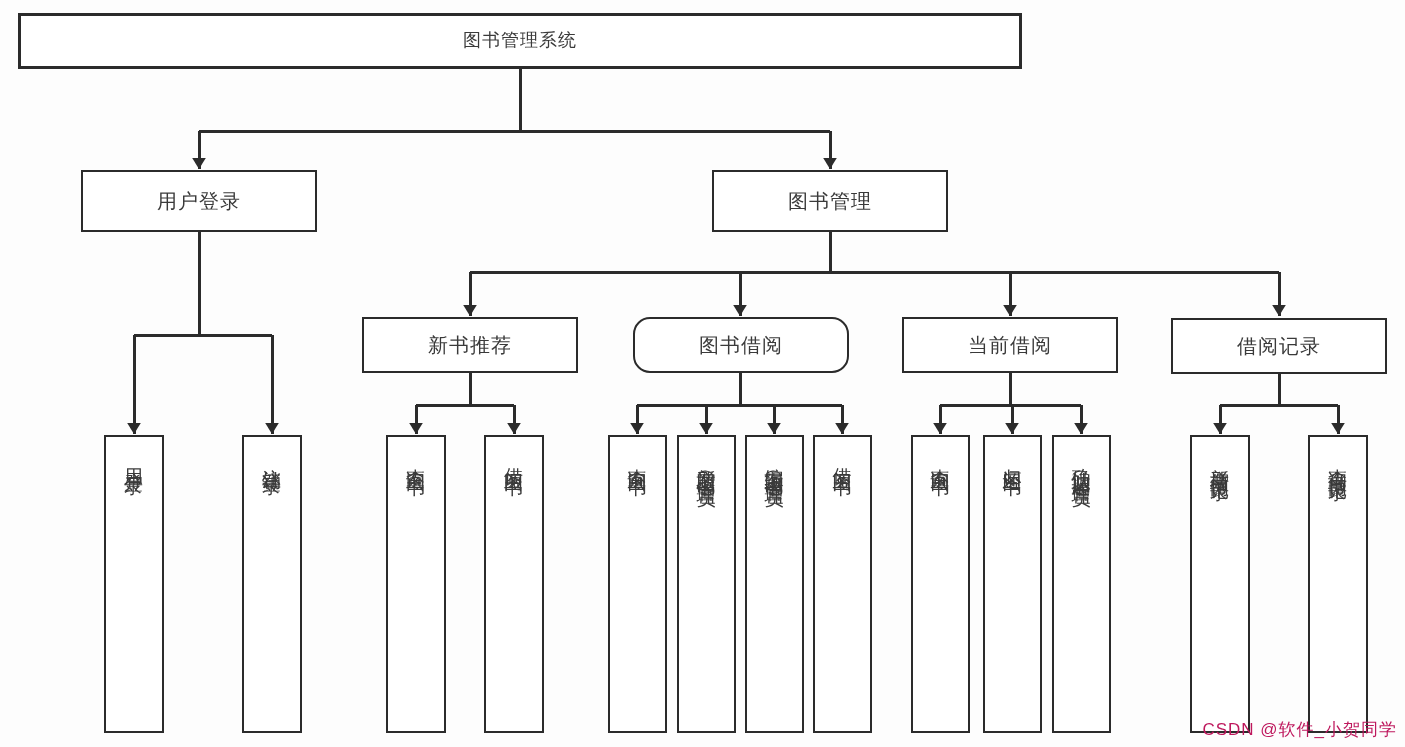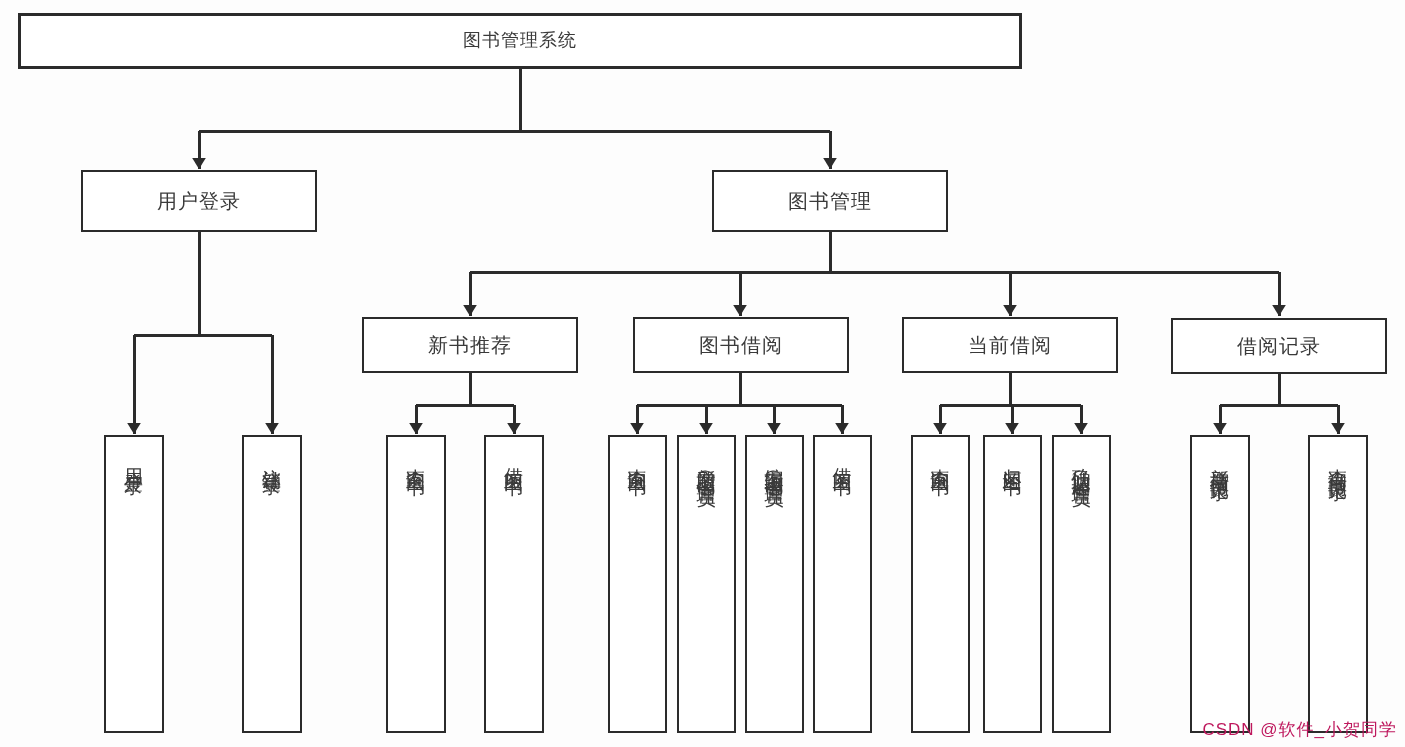--- a/index.html
+++ b/index.html
@@ -113,21 +113,21 @@
   <div class="node level-1" style="left: 81px; top: 170px; width: 236px; height: 62px;">
     <span class="lbl">用户登录</span>
   </div>
   <div class="node level-1" style="left: 712px; top: 170px; width: 236px; height: 62px;">
     <span class="lbl">图书管理</span>
   </div>
 
   <div class="node level-2" style="left: 362px; top: 317px; width: 216px; height: 56px;">
     <span class="lbl">新书推荐</span>
   </div>
-  <div class="node level-2" style="left: 633px; top: 317px; width: 216px; height: 56px;">
+  <div class="node level-2" style="left: 633px; top: 317px; width: 216px; height: 56px; border-radius: 17px;">
     <span class="lbl">图书借阅</span>
   </div>
   <div class="node level-2" style="left: 902px; top: 317px; width: 216px; height: 56px;">
     <span class="lbl">当前借阅</span>
   </div>
   <div class="node level-2" style="left: 1171px; top: 318px; width: 216px; height: 56px;">
     <span class="lbl">借阅记录</span>
   </div>
 
   <div class="node leaf" style="left: 104px; top: 435px; width: 60px; height: 298px;">

